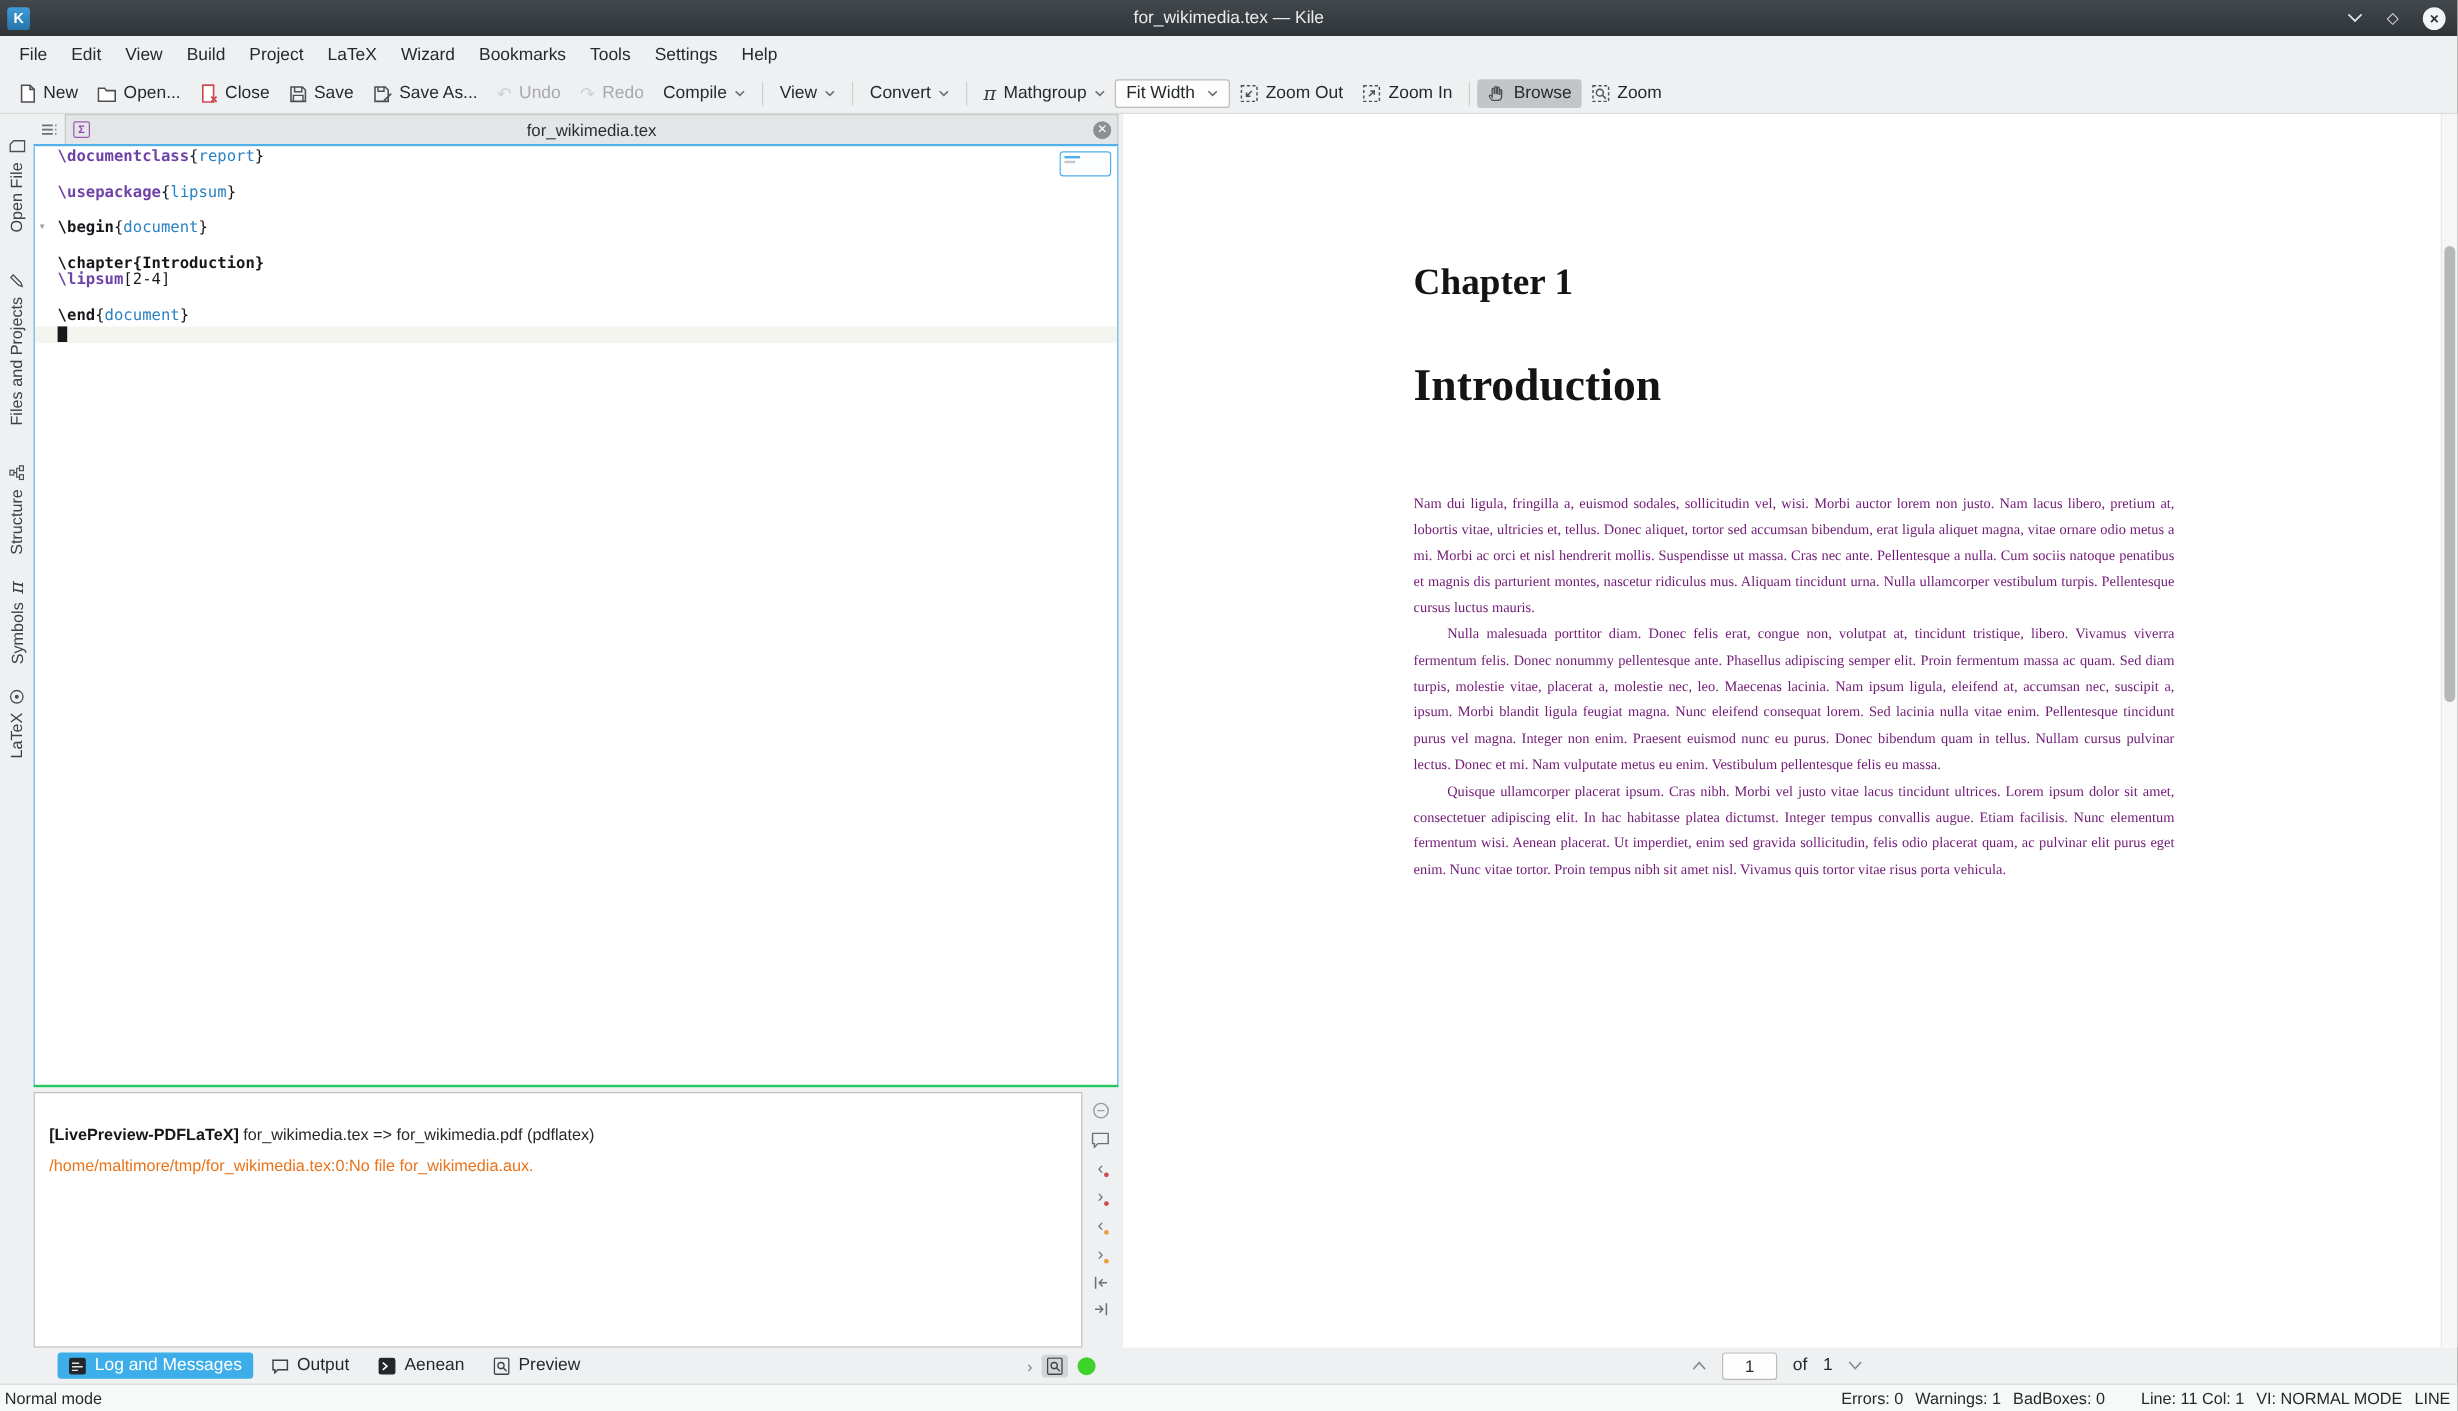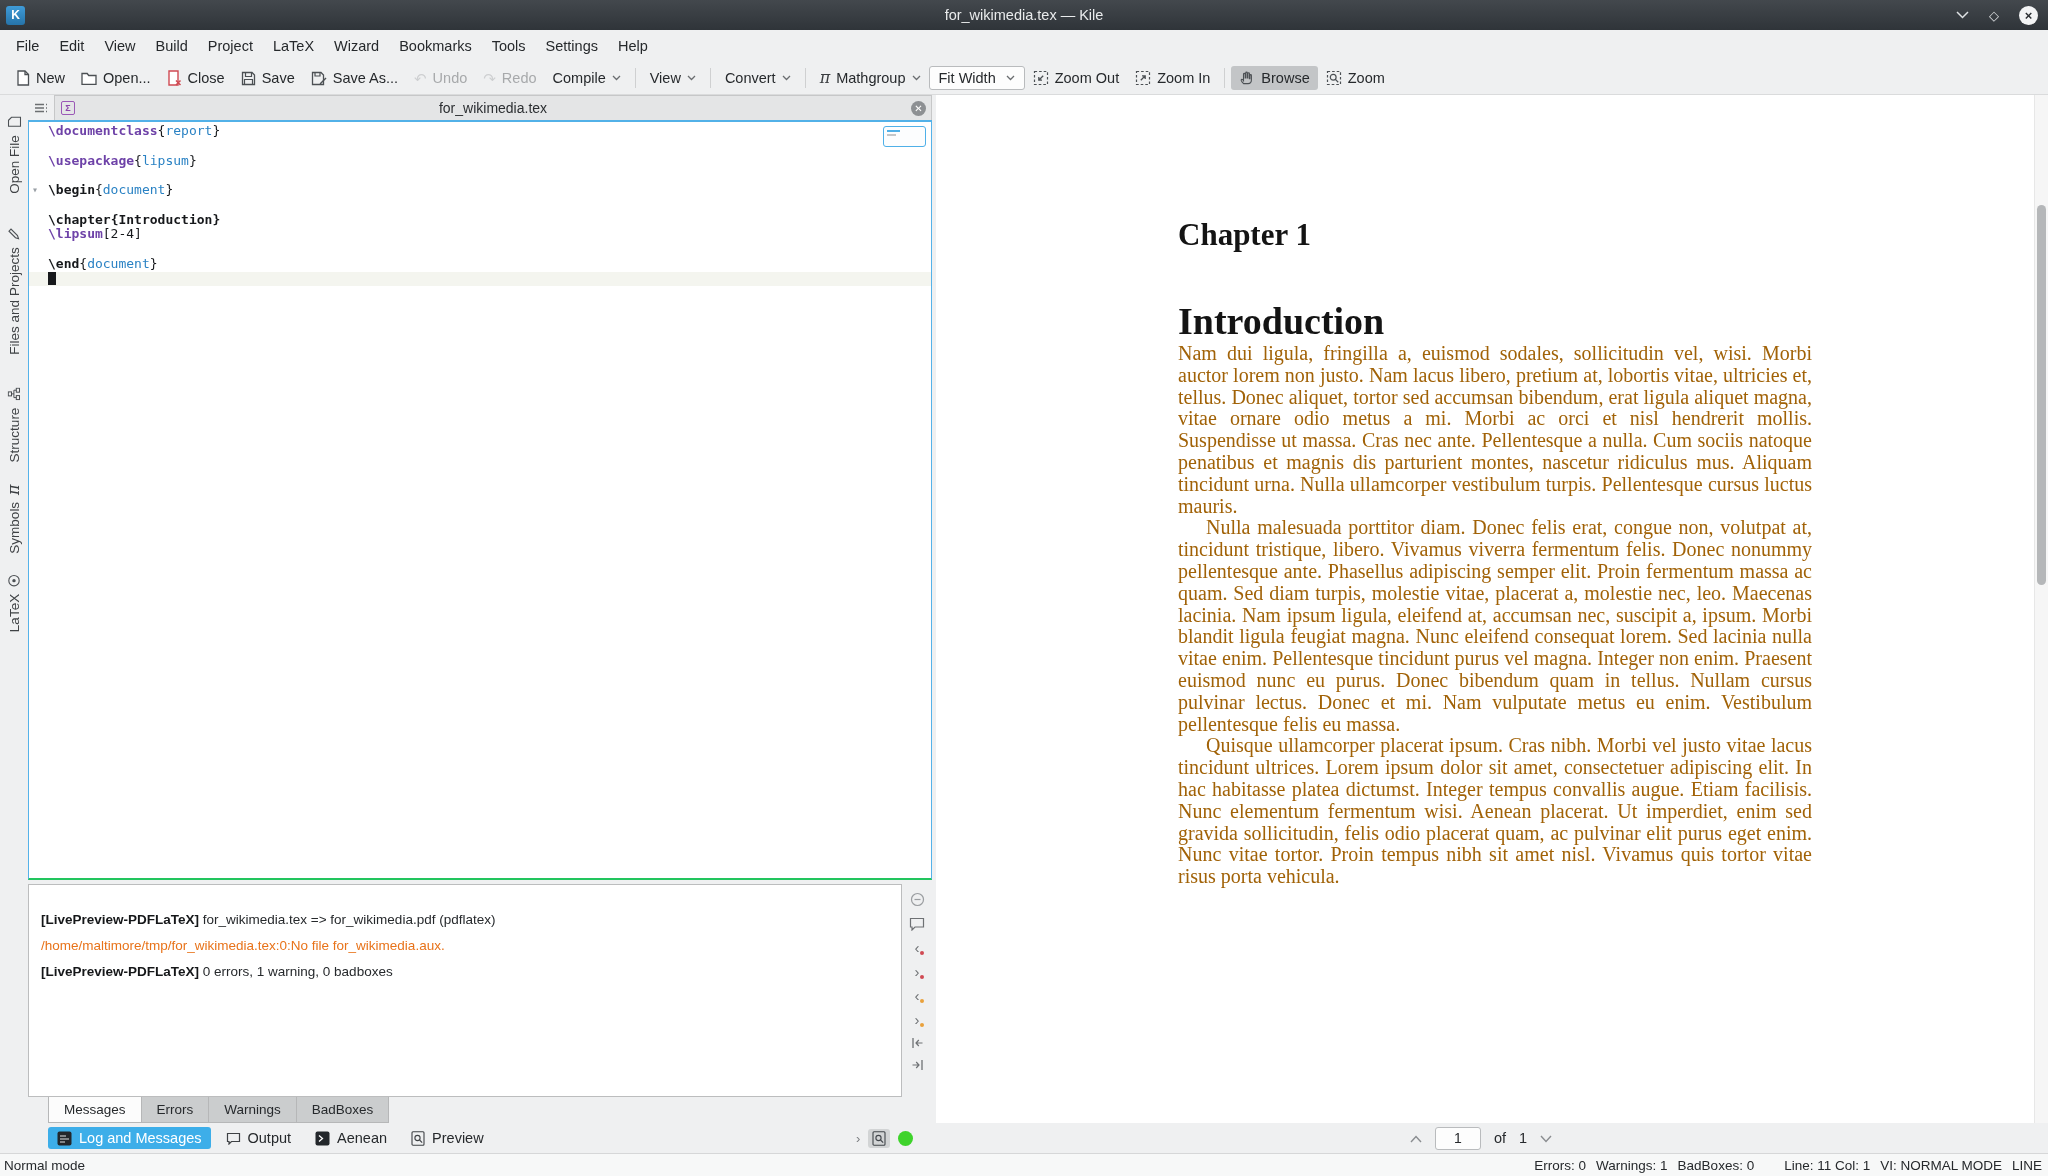--- a/index.html
+++ b/index.html
@@ -95,22 +95,22 @@
   .logtab:first-child{ border-left:1px solid #b6b7b8; }
   .logtab.active{ background:#fcfcfc; }
 
   .v-splitter{ width:4px; flex:0 0 auto; }
 
   
   .pdf-pane{ flex:1; background:#fff; position:relative; overflow:hidden; }
   .pdf-content{ position:absolute; top:0; left:0; right:14px; bottom:0; padding:122px 222px 0 242px; }
   .pdf-chapter{ font-family:"Liberation Serif","DejaVu Serif",serif; font-weight:bold; font-size:31px; color:#141414; }
   .pdf-title{ font-family:"Liberation Serif","DejaVu Serif",serif; font-weight:bold; font-size:38px; color:#141414; margin-top:46px; }
-  .pdf-body{ font-family:"Liberation Serif","DejaVu Serif",serif; font-size:20px;
-             line-height:21.8px; text-align:justify; color:#a16207; }
+  .pdf-body{ margin-top:66px; font-family:"Liberation Serif","DejaVu Serif",serif; font-size:12px;
+             line-height:21.8px; text-align:justify; color:#701a75; }
   .pdf-body p{ text-indent:28px; }
   .pdf-body p:first-child{ text-indent:0; }
   .pdf-scrollbar{ position:absolute; top:0; right:0; bottom:0; width:14px; background:#f6f6f6; border-left:1px solid #e7e7e7; }
   .pdf-thumb{ position:absolute; top:110px; right:2px; width:9px; height:380px; background:#b5b7b9; border-radius:5px; }
 
   
   .bottom-bar{ height:30px; position:relative; display:flex; align-items:center; font-size:14.5px; flex:0 0 auto; }
   .bbtn{ display:flex; align-items:center; gap:7px; padding:3px 9px; border-radius:3px; margin-right:6px; }
   .bbtn.active{ background:#3daee9; color:#fff; }
   .bb-left{ display:flex; align-items:center; padding-left:48px; }
@@ -382,21 +382,20 @@
           </div>
         <div class="minimap"></div>
       </div>
 
       <div class="h-splitter"></div>
 
       <div class="log-panel">
         <div class="log-list">
             <div class="logline"><strong>[LivePreview-PDFLaTeX]</strong><span> for_wikimedia.tex =&gt; for_wikimedia.pdf (pdflatex)</span></div>
             <div class="logline warning" style="color: rgb(232, 115, 26);"><span>/home/maltimore/tmp/for_wikimedia.tex:0:No file for_wikimedia.aux.</span></div>
-            <div class="logline"><strong>[LivePreview-PDFLaTeX]</strong><span> 0 errors, 1 warning, 0 badboxes</span></div>
           </div>
         <div class="log-iconstrip">
             <span class="ic">
               <svg width="15" height="15" viewBox="0 0 15 15">
                 <circle cx="7.5" cy="7.5" r="6" fill="none" stroke="#9a9da0" stroke-width="1.2"></circle>
                 <path d="M4.5 7.5h6" stroke="#9a9da0" stroke-width="1.2"></path>
               </svg>
             </span>
             <span class="ic">
               <svg width="16" height="14" viewBox="0 0 16 14">
@@ -415,26 +414,20 @@
             </span>
             <span class="ic">
               <svg width="13" height="12" viewBox="0 0 13 12">
                 <path d="M11 1v10" stroke="#6e7174" stroke-width="1.3"></path>
                 <path d="M1.5 6H8M5.2 3L8 6 5.2 9" fill="none" stroke="#6e7174" stroke-width="1.2"></path>
               </svg>
             </span>
           </div>
       </div>
 
-      <div class="log-tabs">
-          <div class="logtab active">Messages</div>
-          <div class="logtab">Errors</div>
-          <div class="logtab">Warnings</div>
-          <div class="logtab">BadBoxes</div>
-        </div>
     </div>
 
     <div class="v-splitter"></div>
 
     <div class="pdf-pane">
       <div class="pdf-content">
         <div class="pdf-chapter">Chapter 1</div>
         <div class="pdf-title">Introduction</div>
         <div class="pdf-body">
             <p>Nam dui ligula, fringilla a, euismod sodales, sollicitudin vel, wisi. Morbi auctor lorem non justo. Nam lacus libero, pretium at, lobortis vitae, ultricies et, tellus. Donec aliquet, tortor sed accumsan bibendum, erat ligula aliquet magna, vitae ornare odio metus a mi. Morbi ac orci et nisl hendrerit mollis. Suspendisse ut massa. Cras nec ante. Pellentesque a nulla. Cum sociis natoque penatibus et magnis dis parturient montes, nascetur ridiculus mus. Aliquam tincidunt urna. Nulla ullamcorper vestibulum turpis. Pellentesque cursus luctus mauris.</p>

